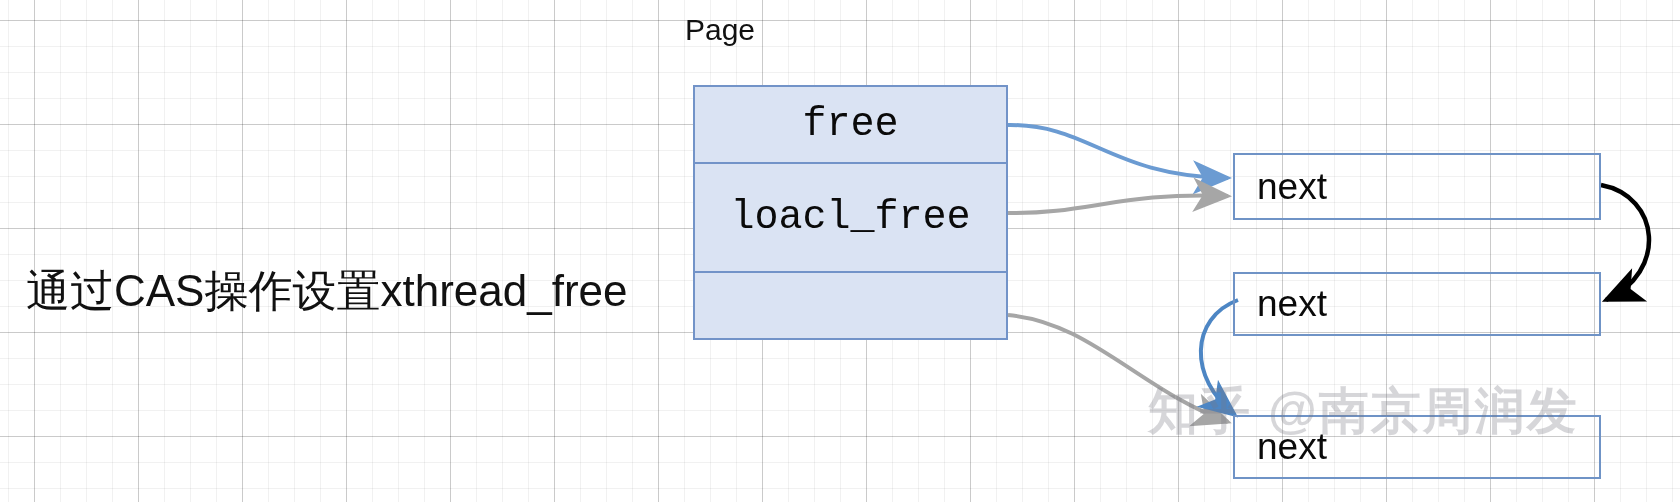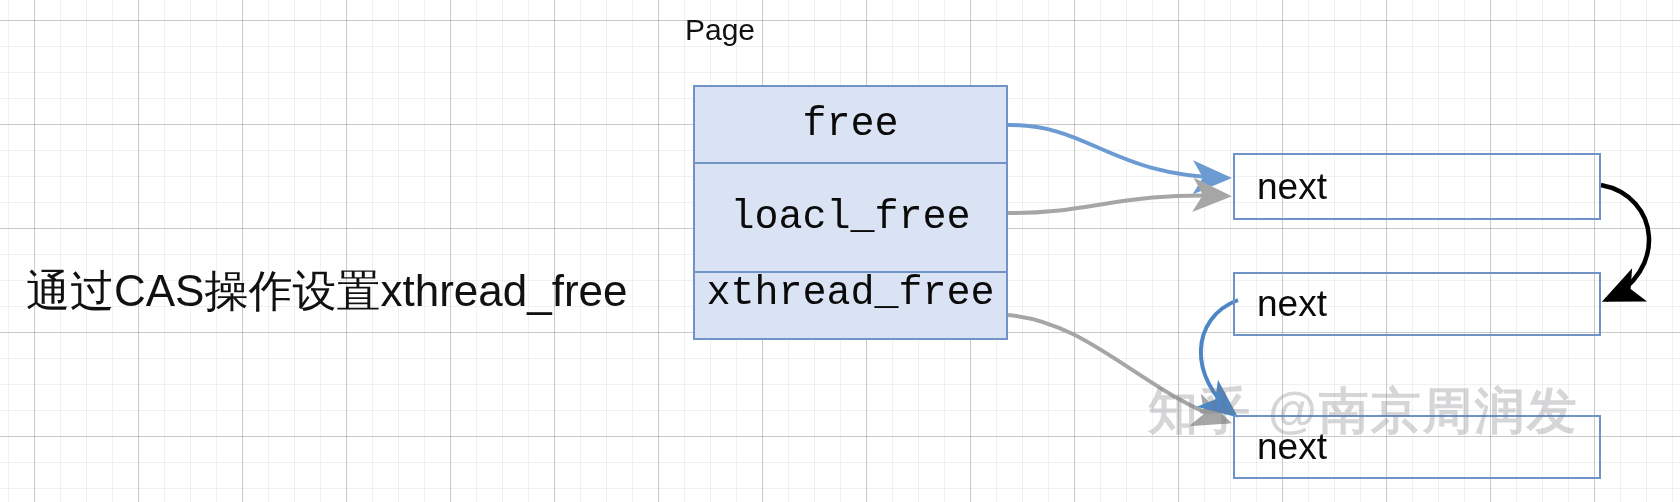--- a/index.html
+++ b/index.html
@@ -92,23 +92,20 @@
 
   <div class="page-title">Page</div>
 
   <div class="page-box">
     <div class="page-row r0">
       <span>free</span>
     </div>
     <div class="page-row r1">
       <span>loacl_free</span>
     </div>
-    <div class="page-row r2">
-      <span>xthread_free</span>
-    </div>
   </div>
 
   <div class="note">通过CAS操作设置xthread_free</div>
 
   <svg id="arrows" viewBox="0 0 1680 502">
     <defs>
       <marker id="ah-blue" markerWidth="11" markerHeight="9" refX="9.4" refY="4.5" orient="auto">
         <path d="M0.6,0.2 L10.4,4.5 L0.6,8.8 L3.1,4.5 Z" fill="#6b9bd2"></path>
       </marker>
       <marker id="ah-blue2" markerWidth="11" markerHeight="9" refX="9.4" refY="4.5" orient="auto">

